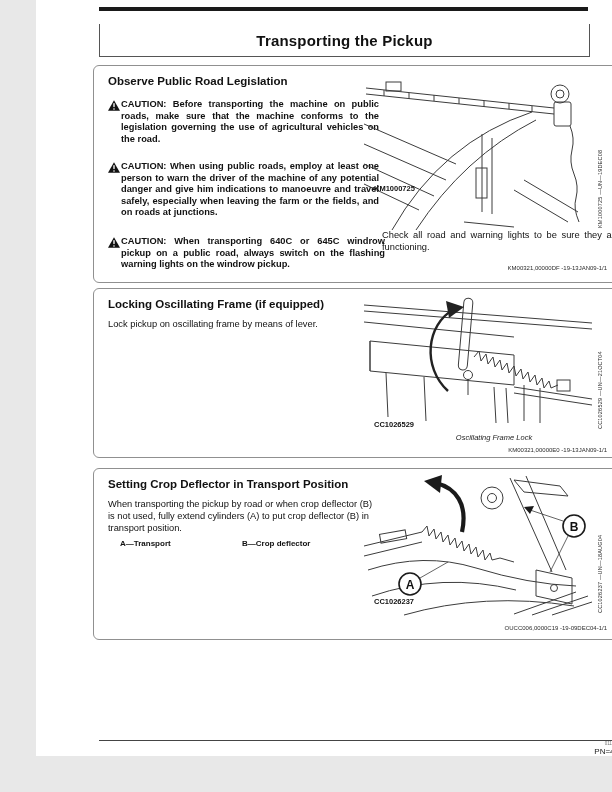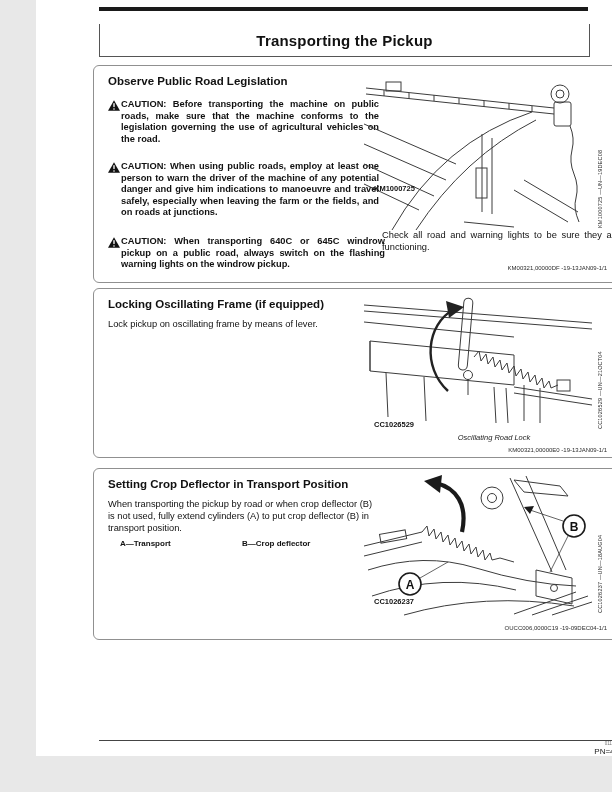--- a/index.html
+++ b/index.html
@@ -261,21 +261,21 @@
           <line x1="150" y1="98" x2="228" y2="110"></line>
           <line x1="160" y1="90" x2="160" y2="126"></line>
           <line x1="176" y1="93" x2="176" y2="128"></line>
           <line x1="130" y1="92" x2="132" y2="128"></line>
           <line x1="142" y1="93" x2="144" y2="128"></line>
         </g>
       </svg>
     </div>
     <span class="img-label" style="left:280px; top:131px;">CC1026529</span>
     <span class="side-code" style="left:503px; top:30px; height:110px;">CC1026529 —UN—21OCT04</span>
-    <span class="img-caption" style="left:300px; top:144px; width:200px;">Oscillating Road Lock</span>
+    <span class="img-caption" style="left:300px; top:144px; width:200px;">Oscillating Frame Lock</span>
     <span class="doc-code" style="right:12px; top:158px;">KM00321,00000E0 -19-13JAN09-1/1</span>
   </div>
 
   <div class="section" style="top:468px; height:172px;">
     <div class="sec-title">Setting Crop Deflector in Transport Position</div>
     <div class="body-text" style="left:14px; top:29px; width:268px;">When transporting the pickup by road or when crop deflector (B) is not used, fully extend cylinders (A) to put crop deflector (B) in transport position.</div>
     <span class="legend-item" style="left:26px; top:70px;">A—Transport</span>
     <span class="legend-item" style="left:148px; top:70px;">B—Crop deflector</span>
 
     <div class="illustration" style="left:270px; top:5px; width:228px; height:142px;">

